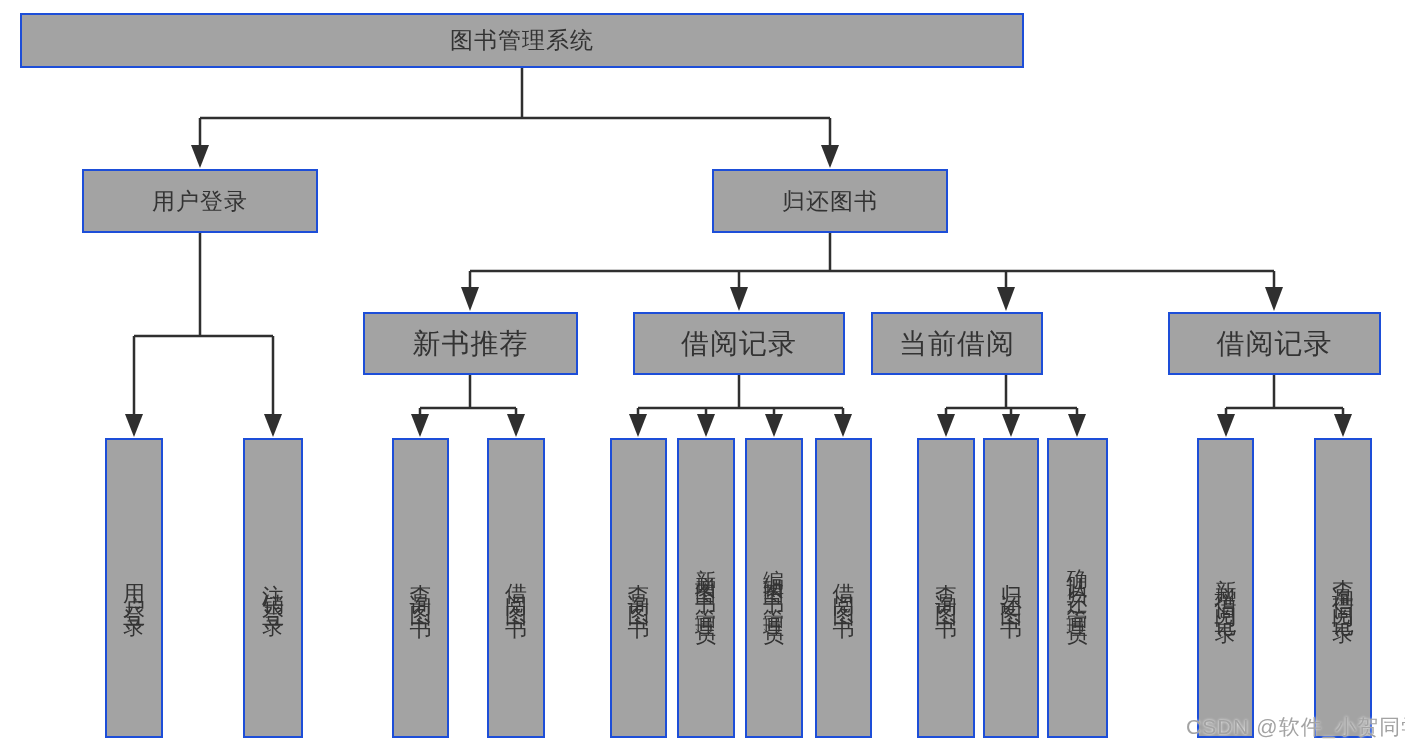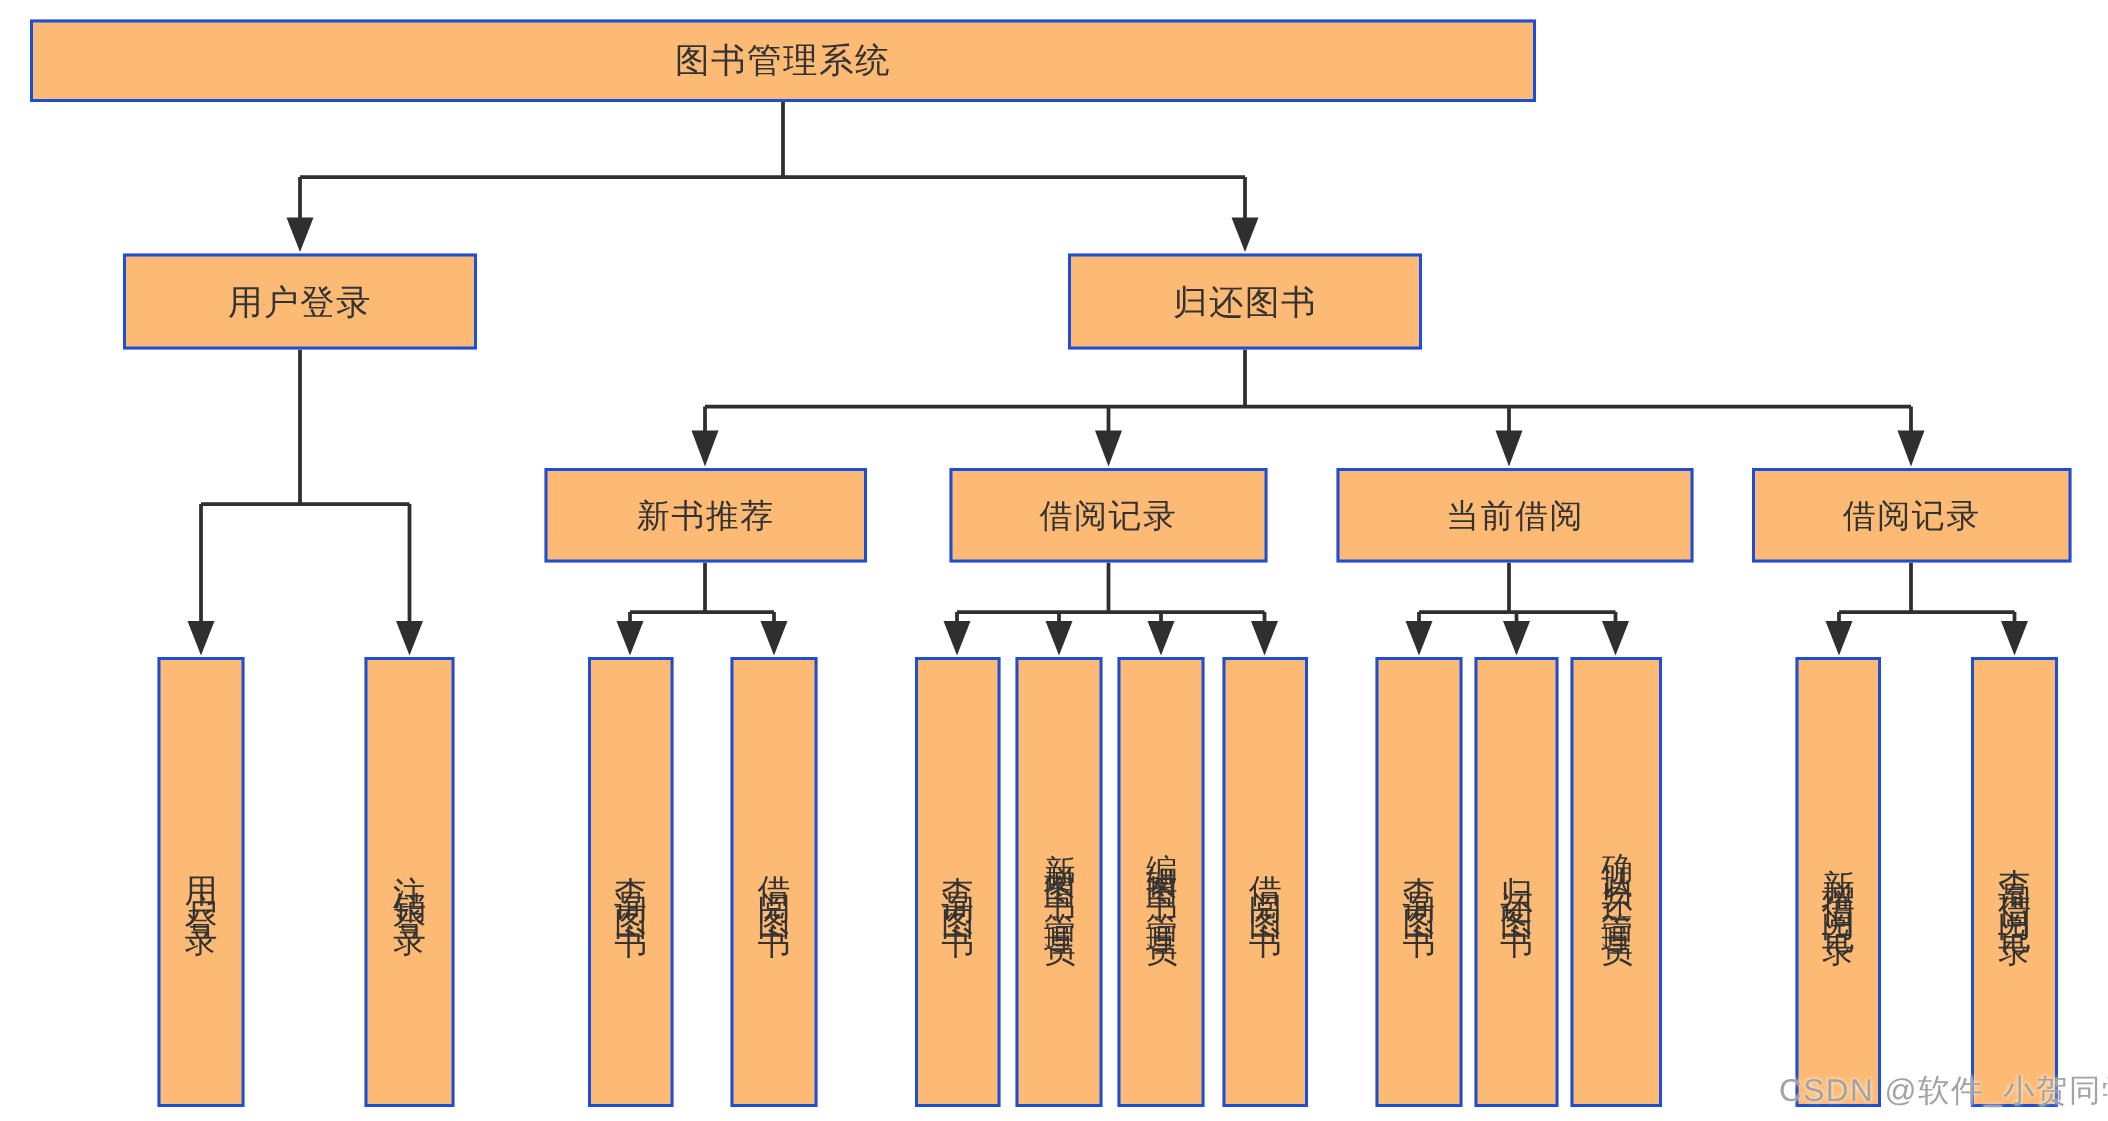--- a/index.html
+++ b/index.html
@@ -7,31 +7,31 @@
     position:relative;
     width:1405px;height:747px;
     background:#ffffff;
     font-family:"Liberation Sans","DejaVu Sans",sans-serif;
     overflow:hidden;
   }
   #connectors{position:absolute;left:0;top:0;z-index:1;}
   .box{
     position:absolute;
     box-sizing:border-box;
-    background:#fdba74;
+    background:#a3a3a3;
     border:2px solid #1d4ed8;
     display:flex;
     align-items:center;
     justify-content:center;
     color:#333333;
     z-index:2;
   }
   .box.root{border-width:2px;font-size:23px;letter-spacing:1px;}
   .box.h2{font-size:23px;letter-spacing:1px;}
-  .box.h3{font-size:22px;letter-spacing:1px;}
+  .box.h3{font-size:28px;letter-spacing:1px;}
   .vtext{
     writing-mode:vertical-rl;
     text-orientation:mixed;
     line-height:1;
     font-size:22px;
     color:#333333;
     white-space:nowrap;
   }
   .v4 .vtext{letter-spacing:11px;}
   .v6 .vtext{letter-spacing:9px;}
@@ -93,21 +93,21 @@
   <div class="box h2" style="left:712px;top:169px;width:236px;height:64px">
     <span>归还图书</span>
   </div>
 
   <div class="box h3" style="left:363px;top:312px;width:215px;height:63px">
     <span>新书推荐</span>
   </div>
   <div class="box h3" style="left:633px;top:312px;width:212px;height:63px">
     <span>借阅记录</span>
   </div>
-  <div class="box h3" style="left:891px;top:312px;width:238px;height:63px">
+  <div class="box h3" style="left:871px;top:312px;width:172px;height:63px">
     <span>当前借阅</span>
   </div>
   <div class="box h3" style="left:1168px;top:312px;width:213px;height:63px">
     <span>借阅记录</span>
   </div>
 
   <div class="box v4" style="left:105px;top:438px;width:58px;height:300px">
     <span class="vtext">用户登录</span>
   </div>
   <div class="box v4" style="left:243px;top:438px;width:60px;height:300px">

